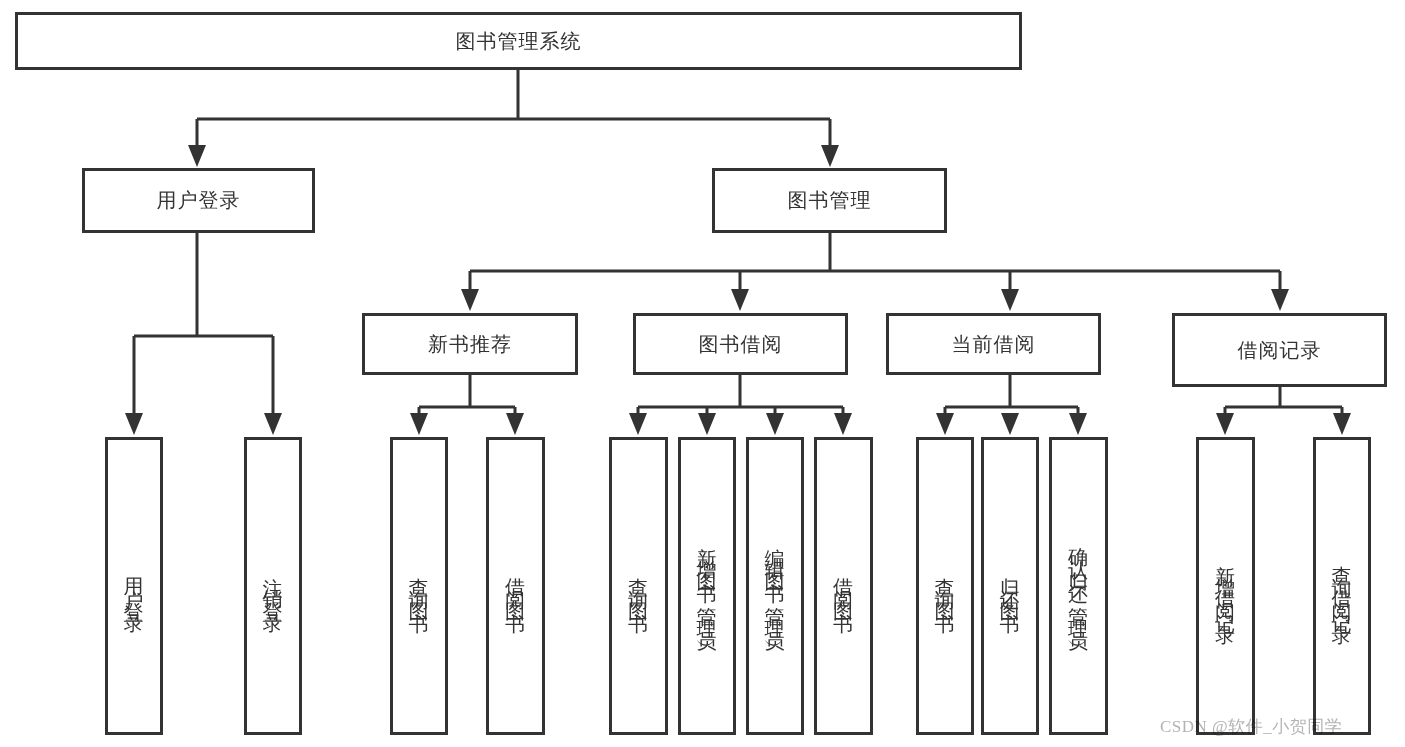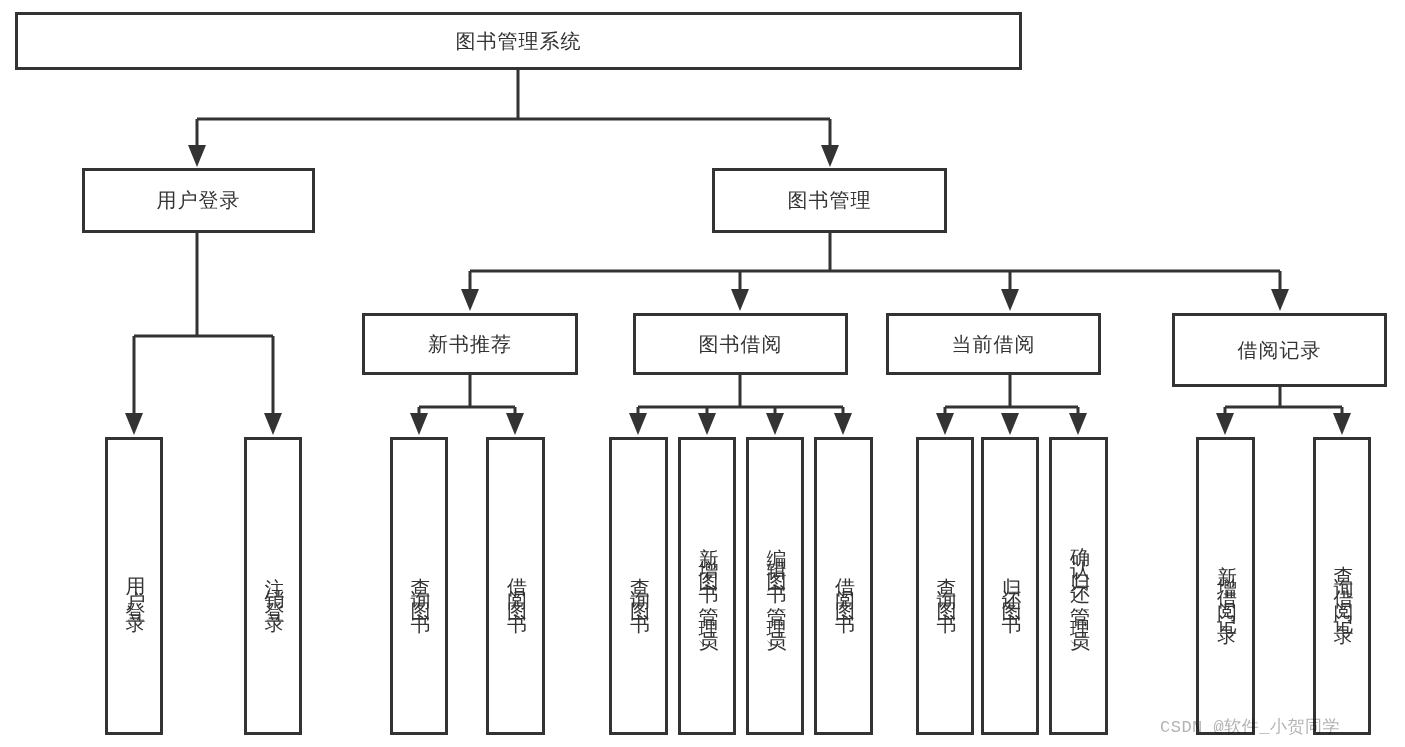--- a/index.html
+++ b/index.html
@@ -5,21 +5,21 @@
   html, body {
     margin: 0;
     padding: 0;
     background: #ffffff;
   }
   #canvas {
     position: relative;
     width: 1405px;
     height: 747px;
     background: #ffffff;
-    font-family: Liberation Mono, monospace;
+    font-family: Liberation Serif, serif;
     overflow: hidden;
   }
   #connectors {
     position: absolute;
     left: 0;
     top: 0;
     width: 1405px;
     height: 747px;
   }
   .node {

